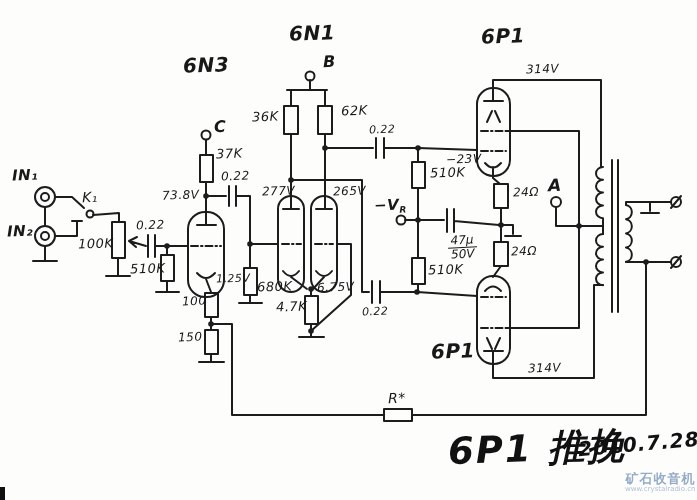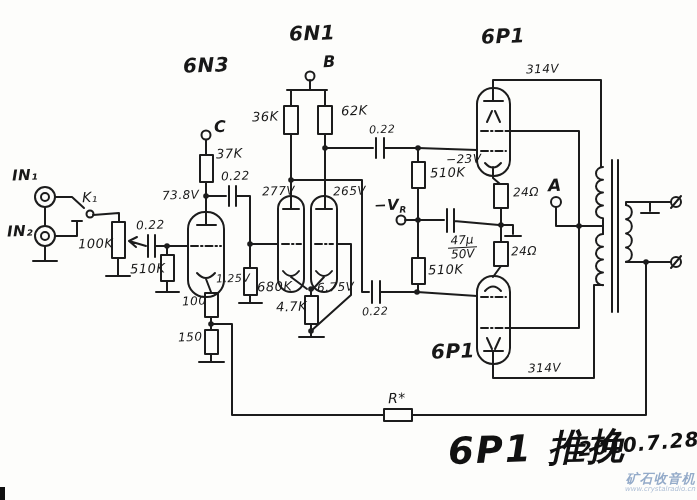--- a/index.html
+++ b/index.html
@@ -15,21 +15,21 @@
   .s16{font-size:16px;font-weight:bold}.s21{font-size:20px;font-weight:bold}
   .sub{font-size:9px;vertical-align:-3px}
   .frac{position:absolute;transform:rotate(-3deg);text-align:center;font-style:italic;
         font-size:12px;color:#181818;line-height:12px;}
   .frac .num{display:block;border-bottom:1.5px solid #1c1c1c;padding:0 3px 1px;}
   .title{position:absolute;left:448px;top:424px;font-size:37px;font-weight:bold;
          font-style:italic;color:#111;transform:rotate(-2deg);letter-spacing:2px;}
   .tdate{position:absolute;left:578px;top:432px;font-size:20px;font-weight:bold;
          font-style:italic;color:#111;transform:rotate(-5deg);letter-spacing:1px;}
   .wm{position:absolute;left:625px;top:473px;text-align:right;color:#94abc9;
-      transform:none;line-height:11px;font-style:italic;}
+      transform:none;line-height:11px;}
   .wm .n{font-size:13px;font-weight:bold;letter-spacing:1px;}
   .wm .u{font-size:7px;color:#aebfd6;}
   .corner{position:absolute;left:0;top:487px;width:5px;height:13px;background:#101010;}
 </style>
 </head>
 <body>
 
 <div id="page">
 
 <svg width="697" height="500" viewBox="0 0 697 500">

